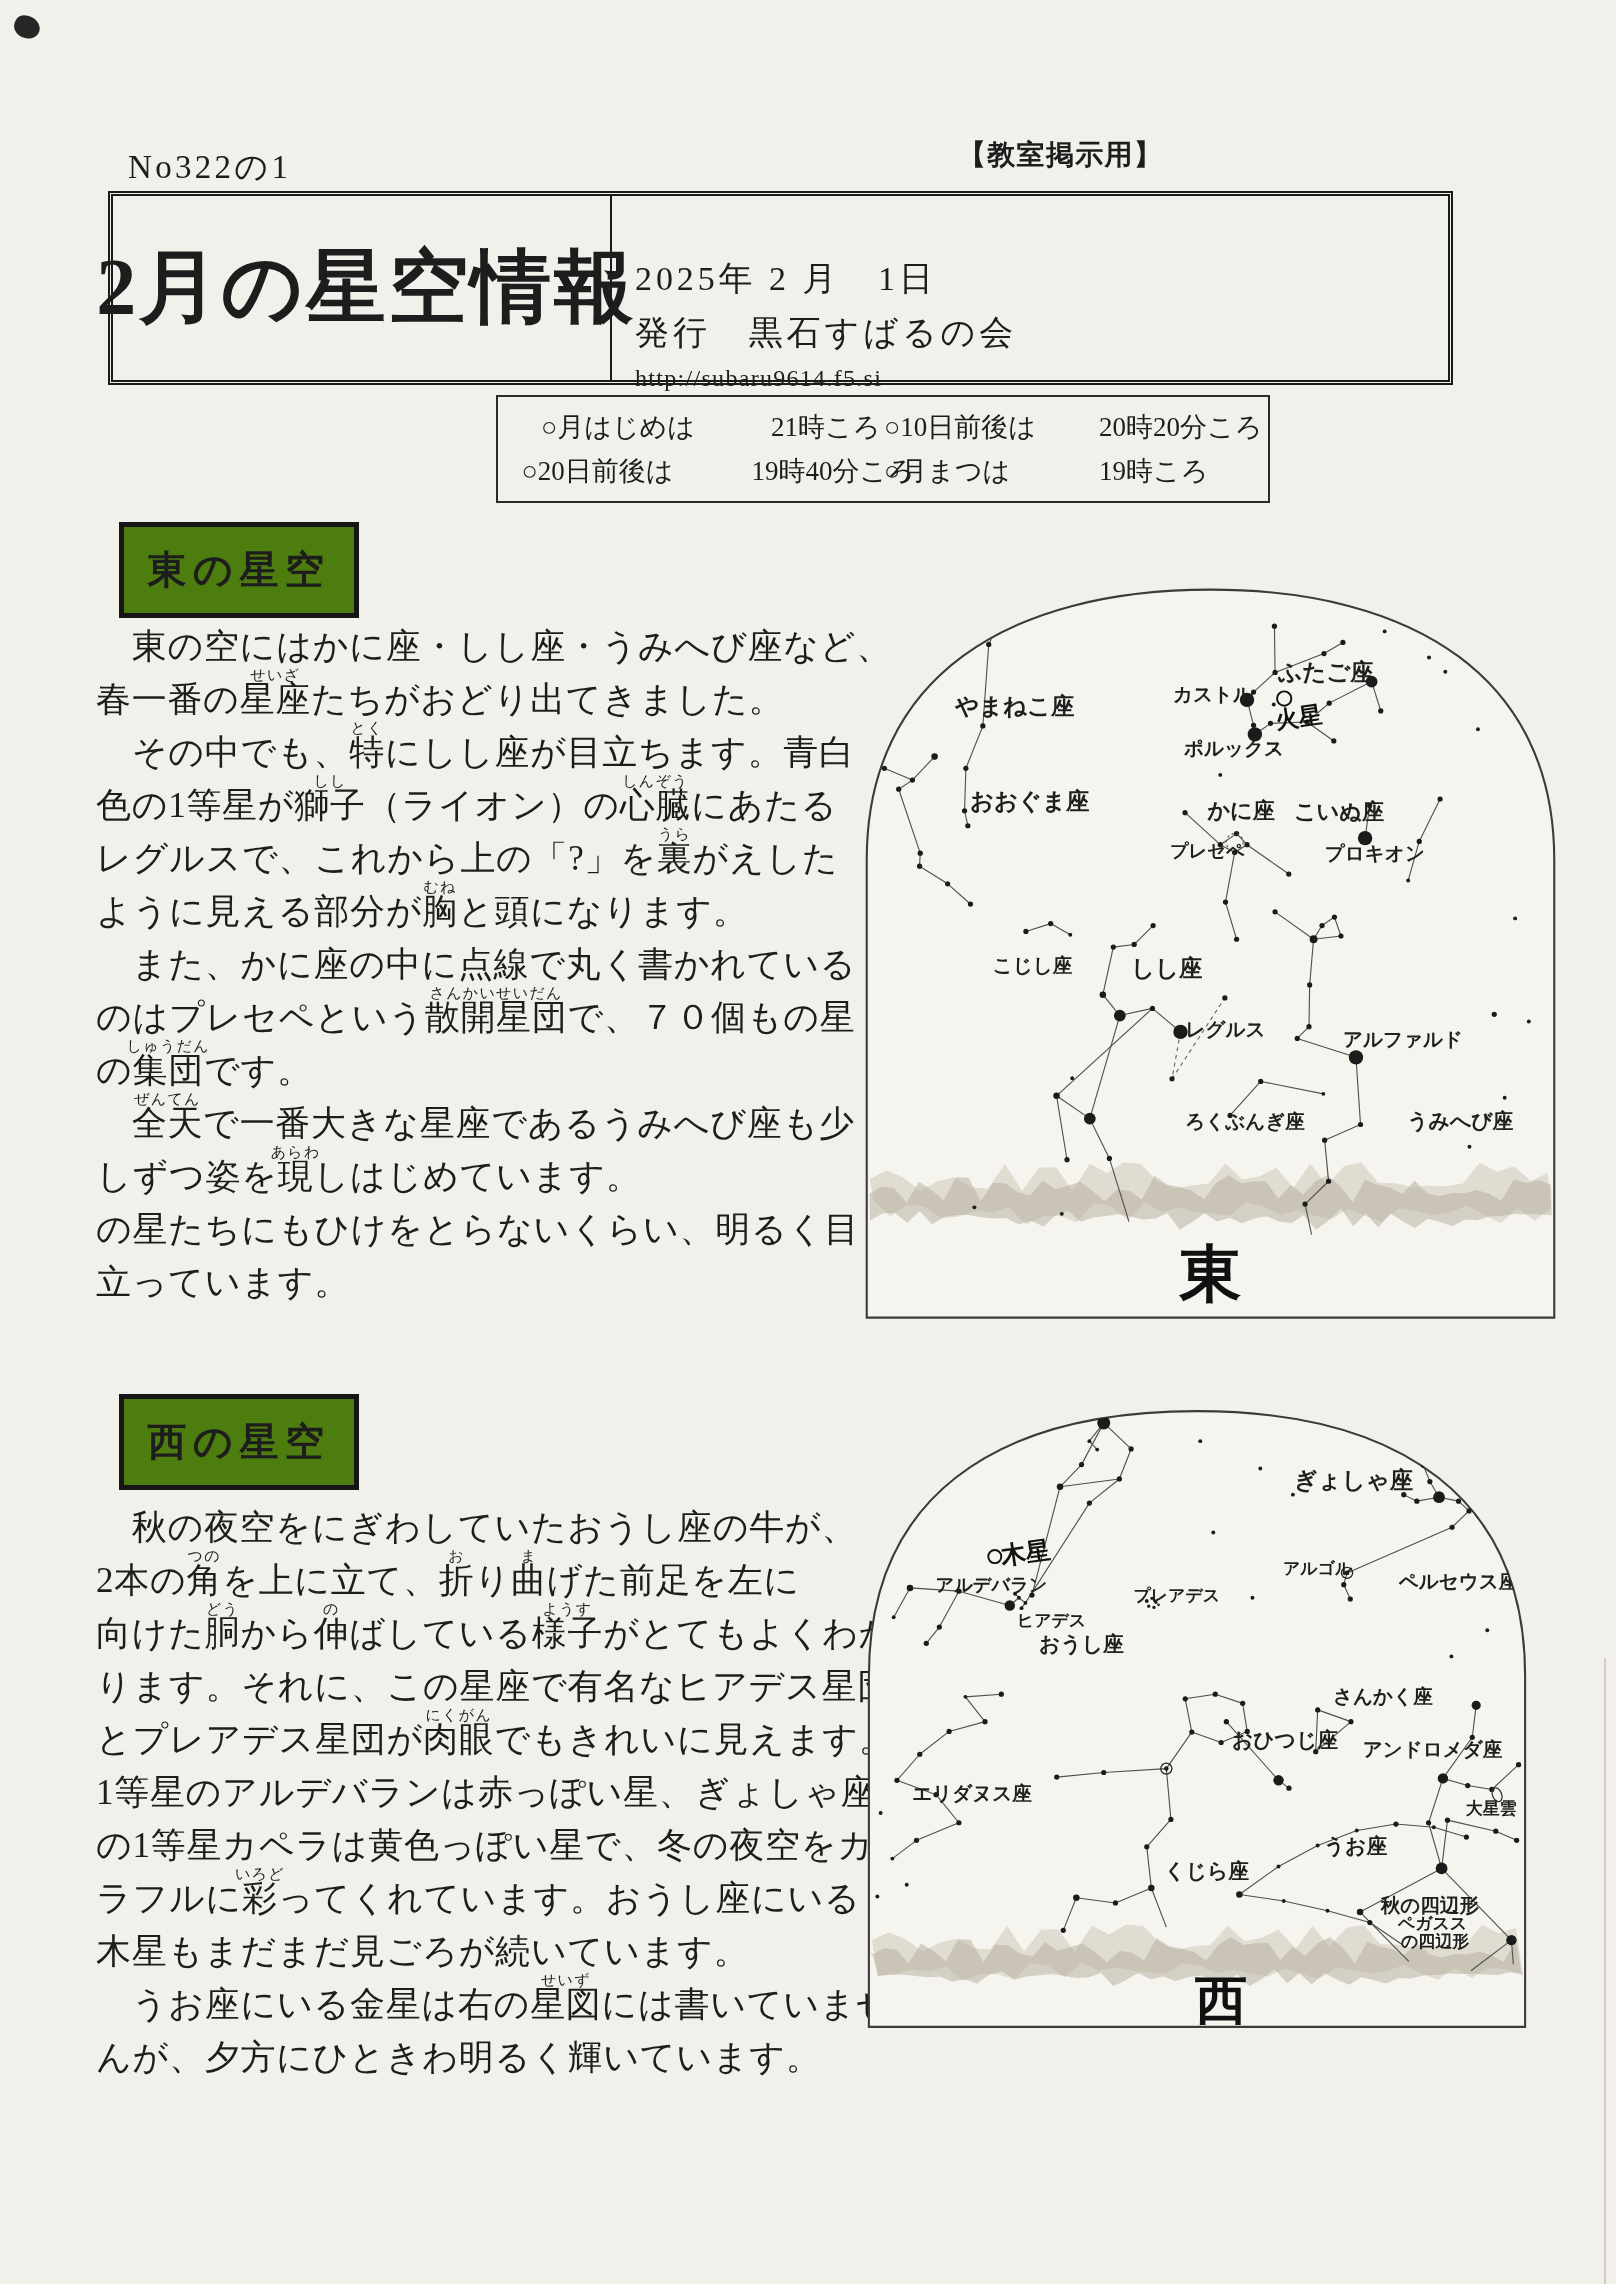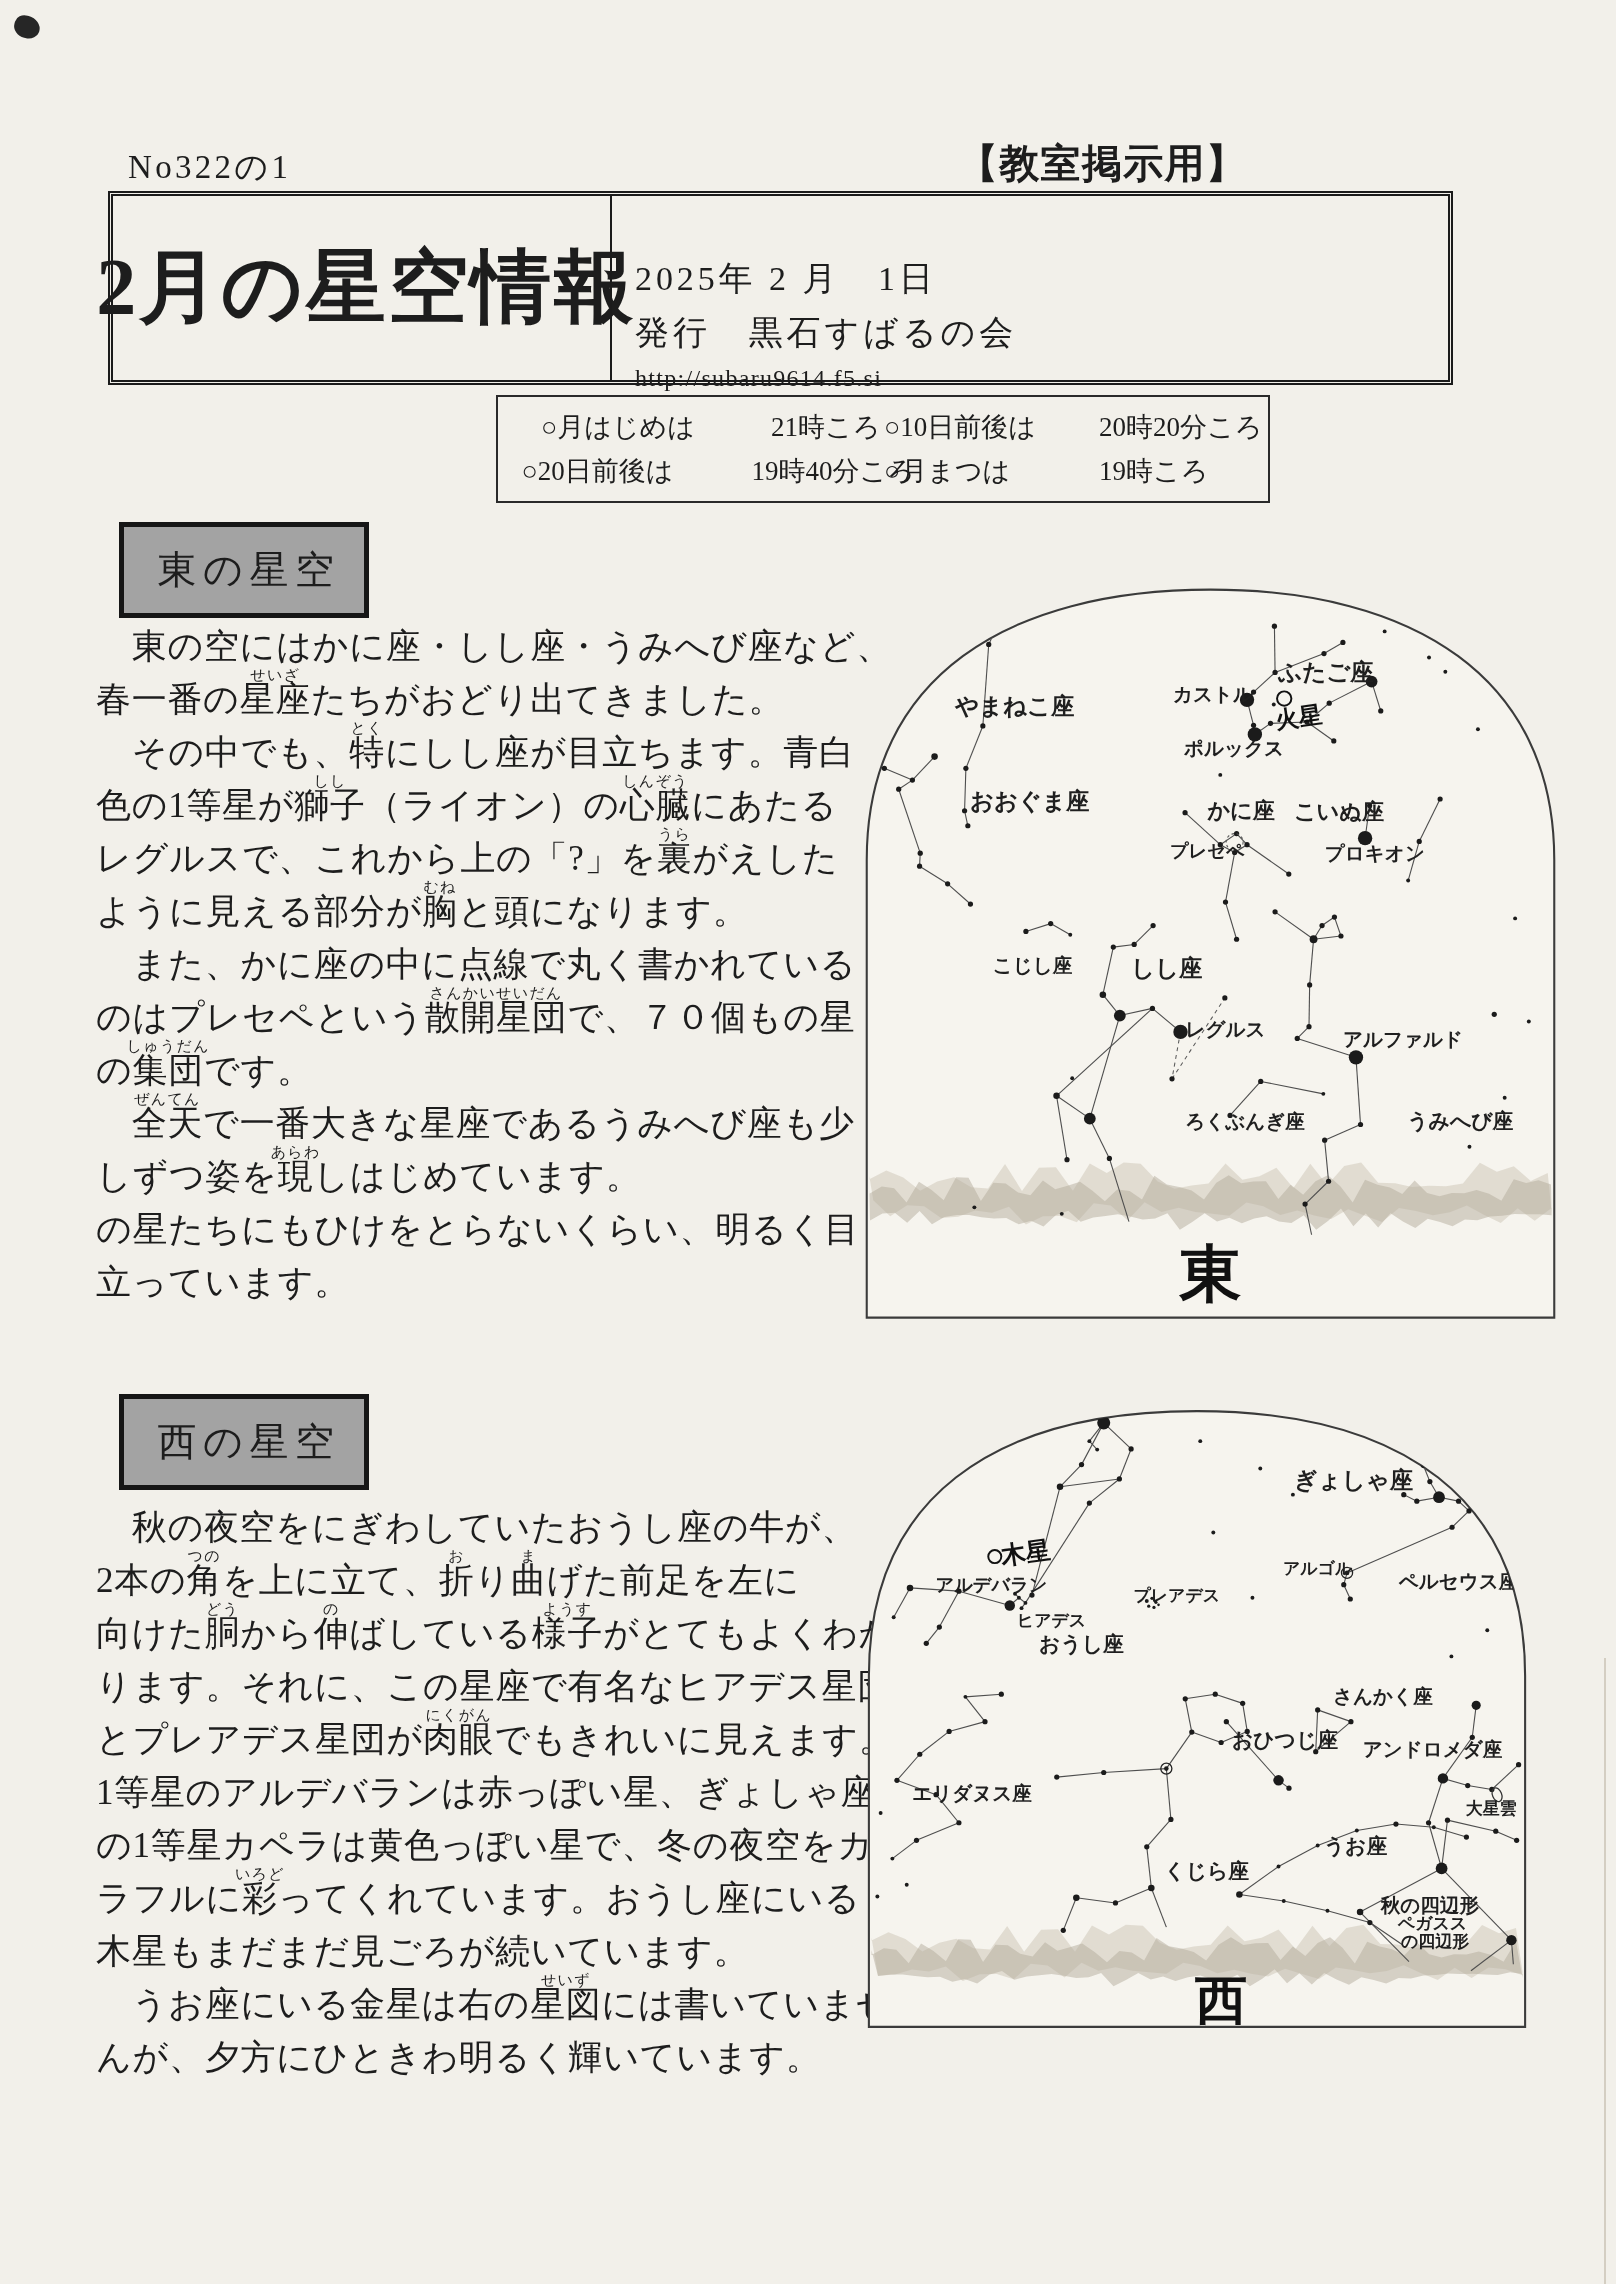--- a/index.html
+++ b/index.html
@@ -1,36 +1,36 @@
 <!DOCTYPE html>
 <html style="font-size:10.4px"><head>
 <meta charset="utf-8">
 <style>
   html,body{margin:0;padding:0;background:#e8e6e0;}
   #page{position:relative;width:1616px;height:2284px;background:#f2f0ea;overflow:hidden;
         font-family:"Liberation Serif",serif;color:#1d1d1d;}
   .abs{position:absolute;}
   #issue-no{left:128px;top:145px;font-size:33px;letter-spacing:3.3px;}
-  #corner-tag{left:958px;top:136px;font-size:40px;font-weight:700;letter-spacing:1.3px;}
+  #corner-tag{left:958px;top:136px;font-size:28px;font-weight:700;letter-spacing:1.3px;}
   #title-box{left:108px;top:191px;width:1335px;height:184px;border:5.9px double #1b1b1b;}
   #title-divider{left:497px;top:0;width:2px;height:100%;background:#1b1b1b;}
   #main-title{left:11.7px;top:0;width:483px;height:100%;display:flex;align-items:center;justify-content:center;
               font-size:80px;font-weight:700;letter-spacing:2.6px;white-space:nowrap;}
   .hdrline{left:522px;font-size:34px;letter-spacing:3.9px;white-space:nowrap;margin-top:40px;}
   #hdr-date{top:19.6px;}
   #hdr-pub{top:74px;}
   #hdr-url{top:129px;font-size:24px;letter-spacing:1.3px;}
   #times-box{left:496px;top:395px;width:770px;height:104px;border:2.6px solid #2a2a2a;font-size:27px;}
   .tcell{position:absolute;white-space:nowrap;}
   .tlabel{display:inline-block;}
   .t-c1 .tlabel{width:230px;}
   .t-c2 .tlabel{width:215px;}
-  .secbox{left:119px;width:230px;height:86px;border:5.9px solid #161616;background:#a3a3a3;
+  .secbox{left:119px;width:230px;height:86px;border:5.9px solid #161616;background:#4d7c0f;
           display:flex;align-items:center;justify-content:center;
-          font-size:39px;font-weight:400;letter-spacing:6.5px;padding-left:10px;}
+          font-size:39px;font-weight:700;letter-spacing:6.5px;}
   #east-secbox{top:522px;}
   #west-secbox{top:1394px;}
   .textcol{left:96px;width:764px;}
   #east-text{top:620px;}
   #west-text{top:1501px;}
   .tline{position:relative;height:53px;line-height:53px;font-size:35px;white-space:nowrap;
          letter-spacing:0.7px;}
   .rb{position:relative;display:inline-block;line-height:53px;}
   .rt{position:absolute;left:50%;top:-5.2px;transform:translateX(-50%);
       font-size:15px;line-height:1;letter-spacing:1.3px;font-family:"Liberation Serif",serif;}

